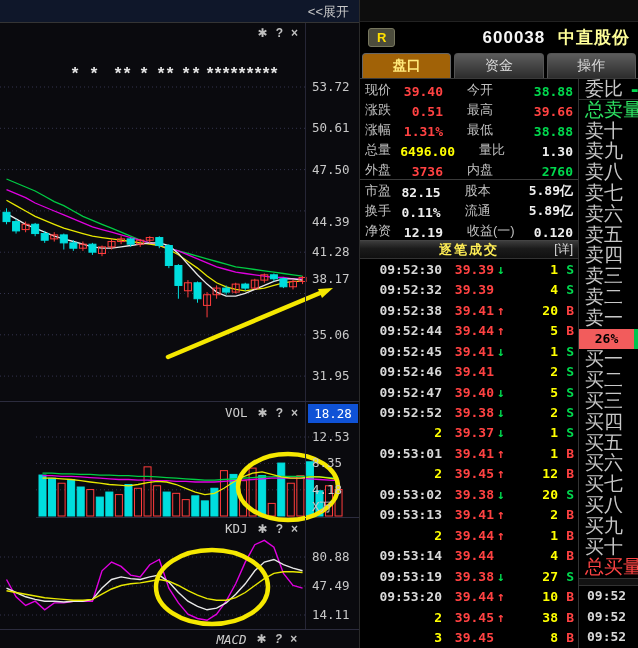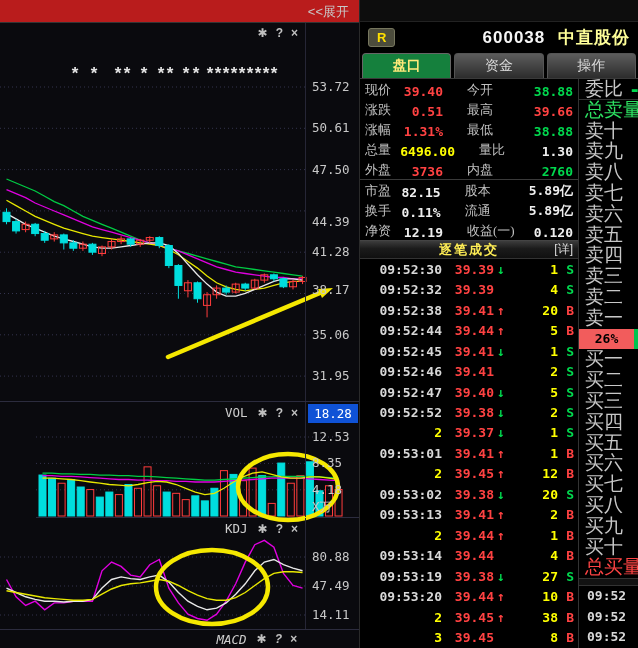--- a/index.html
+++ b/index.html
@@ -1,21 +1,21 @@
 <!DOCTYPE html>
 <html><head>
 <meta charset="utf-8">
 <style>
   html,body{margin:0;padding:0;background:#000;}
   body{width:638px;height:648px;overflow:hidden;font-family:"Liberation Sans","DejaVu Sans",sans-serif;-webkit-font-smoothing:none;}
   .app{position:relative;width:638px;height:648px;background:#000;}
 
   
   .left{position:absolute;left:0;top:0;width:360px;height:648px;background:#0a0a0e;border-right:1px solid #2a2a2a;box-sizing:border-box;}
-  .topbar{height:23px;background:#b91c1c;border-bottom:1px solid #343434;position:relative;box-sizing:border-box;}
+  .topbar{height:23px;background:#0f172a;border-bottom:1px solid #343434;position:relative;box-sizing:border-box;}
   .expand{position:absolute;right:10px;top:3px;color:#c8c8c8;font-size:13px;cursor:pointer;}
   .panel{position:relative;box-sizing:border-box;border-bottom:1px solid #2c2c3e;background:#0a0a0e;}
   .candle-panel{height:379px;}
   .vol-panel{height:116px;margin-left:36px;}
   .kdj-panel{height:112px;}
   .macd-bar{height:18px;border-bottom:none;display:flex;align-items:center;justify-content:flex-end;padding-right:62px;}
   .axis-col{position:absolute;right:0;top:0;width:53px;height:100%;border-left:1px solid #262636;z-index:3;}
   .axis-label{position:absolute;left:6px;color:#c8c8c8;font-size:12.5px;font-family:"DejaVu Sans Mono","Liberation Mono",monospace;white-space:nowrap;}
   .panel-icons{position:absolute;top:3px;right:61px;z-index:6;display:flex;gap:8px;color:#c0c0c0;font-size:12px;align-items:center;}
   .panel-icons .lbl{color:#cfcfcf;font-size:12.5px;font-family:"DejaVu Sans Mono",monospace;margin-right:2px;}
@@ -26,31 +26,31 @@
   
   .right{position:absolute;left:360px;top:0;width:278px;height:648px;background:#000;}
   .rp-topgap{height:22px;background:#0d0d0d;border-bottom:1px solid #222;box-sizing:border-box;}
   .rp-header{height:30px;display:flex;align-items:center;padding:0 8px;box-sizing:border-box;}
   .r-badge{background:#4c4c3c;color:#ffe000;font-weight:bold;font-size:13px;padding:0 8px;line-height:17px;border-radius:3px;border:1px solid #76765e;cursor:pointer;}
   .rp-title{margin-left:auto;font-size:17px;font-weight:bold;letter-spacing:1px;}
   .rp-title .code{color:#f5f5f5;}
   .rp-title .name{color:#ffff99;margin-left:7px;}
   .rp-tabs{display:flex;height:27px;align-items:flex-end;gap:3px;padding:0 2px;border-bottom:1px solid #3a3a3a;box-sizing:border-box;}
   .tab{flex:1;text-align:center;font-size:14px;height:24px;line-height:23px;color:#ddd;background:linear-gradient(#5c5c5c,#2c2c2c);border:1px solid #555;border-bottom:none;border-radius:4px 4px 0 0;cursor:pointer;}
-  .tab.active{background:#15803d;color:#ffe97a;font-weight:bold;border-color:#666;}
+  .tab.active{background:#a16207;color:#ffe97a;font-weight:bold;border-color:#666;}
   .rp-body{display:flex;height:569px;}
   .main-col{width:218px;display:flex;flex-direction:column;}
   .ladder-col{width:60px;border-left:1px solid #333;box-sizing:border-box;display:flex;flex-direction:column;overflow:hidden;}
 
   
   .qgroup{}
   .qgroup2{border-top:1px solid #3a3a3a;}
   .qrow{display:flex;align-items:flex-end;height:20px;padding:0 5px;font-size:13px;}
   .ql{color:#c0c0c0;width:36px;white-space:nowrap;}
-  .q2{width:64px;margin-left:24px;font-family:Liberation Serif, serif;}
+  .q2{width:64px;margin-left:24px;}
   .qv{flex:1;text-align:right;font-weight:bold;font-family:"DejaVu Sans Mono","Liberation Mono",monospace;white-space:nowrap;}
 
   
   .tick-header{height:19px;background:linear-gradient(180deg,#3c3c3c,#1b1b1b 45%,#101010);border-top:1px solid #444;border-bottom:1px solid #333;position:relative;display:flex;align-items:center;justify-content:center;box-sizing:border-box;}
   .tick-title{color:#ffee55;font-size:13px;font-weight:bold;letter-spacing:2px;}
   .tick-detail{position:absolute;right:5px;color:#ddd;font-size:12px;cursor:pointer;}
   .tick-list{flex:1;display:flex;flex-direction:column;}
   .trow{flex:1;display:flex;align-items:center;padding:0 4px;font-size:13px;font-weight:bold;font-family:"DejaVu Sans Mono","Liberation Mono",monospace;}
   .tt{width:78px;text-align:right;color:#d8d8d8;}
   .tp{width:52px;text-align:right;}
@@ -190,21 +190,21 @@
           <rect x="299.05" y="254.45600000000002" width="7" height="3.9899999999999523" fill="none" stroke="#ff3c3c" stroke-width="1"></rect>
           <line x1="168" y1="334" x2="320" y2="270" stroke="#f5e800" stroke-width="4.5" stroke-linecap="round"></line>
           <polygon points="333,265 322,275 318,266" fill="#f5e800"></polygon>
         </svg>
       <div class="axis-col" id="main-axis">
           <div class="axis-label" style="top: 56px;">53.72</div>
           <div class="axis-label" style="top: 97.3px;">50.61</div>
           <div class="axis-label" style="top: 138.6px;">47.50</div>
           <div class="axis-label" style="top: 179.9px; margin-top: 11px;">44.39</div>
           <div class="axis-label" style="top: 221.2px;">41.28</div>
-          <div class="axis-label" style="top: 259px;">38.17</div>
+          <div class="axis-label" style="top: 248px;">38.17</div>
           <div class="axis-label" style="top: 303.8px;">35.06</div>
           <div class="axis-label" style="top: 345.1px;">31.95</div>
         </div>
     </div>
 
     <div class="panel vol-panel">
       <div class="panel-icons">
         <span class="lbl">VOL</span>
         <span class="icon">✱</span>
         <span class="icon">?</span>

